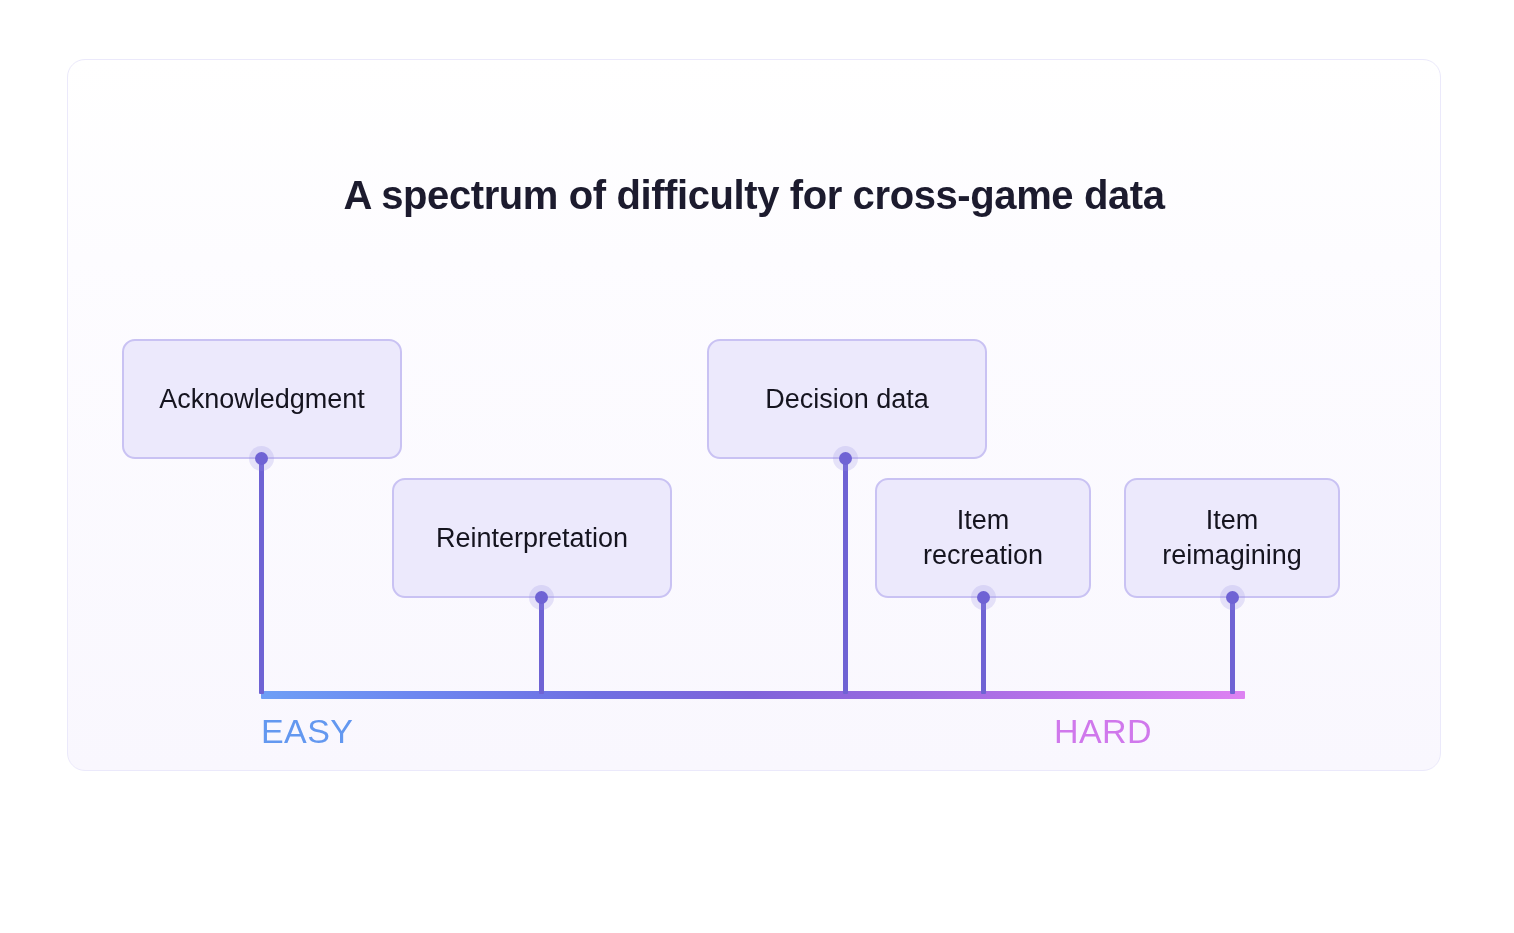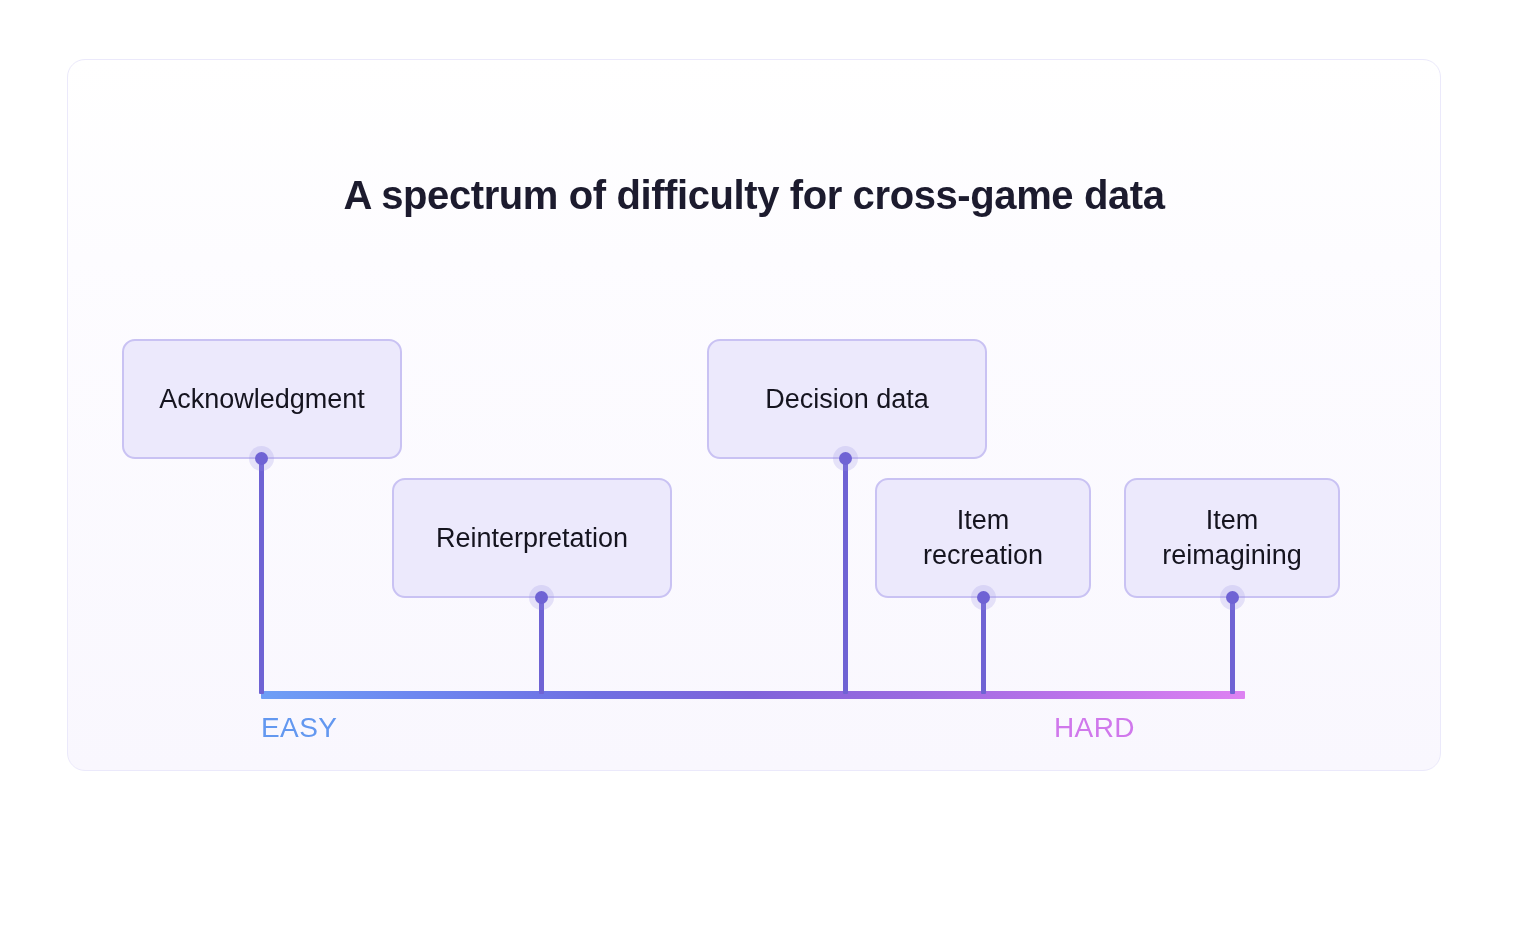--- a/index.html
+++ b/index.html
@@ -71,21 +71,21 @@
         #8063da 50%,
         #9a6ae0 66%,
         #bb72ea 82%,
         #dd82f2 100%);
   }
 
   
   .axis-label {
     position: absolute;
     top: 652px;
-    font-size: 28px;
+    font-size: 34px;
     font-weight: 500;
     letter-spacing: 0.4px;
   }
   .axis-label.easy { left: 193px; color: #6398f0; }
   .axis-label.hard { left: 986px; width: 191px; color: #d078ec; }
 
   
   .connector {
     position: absolute;
     width: 5px;

